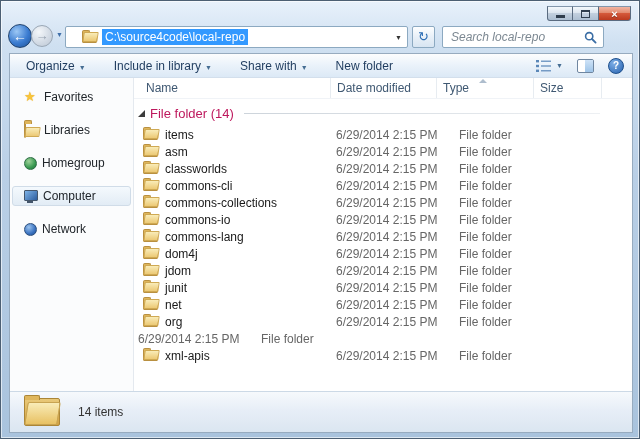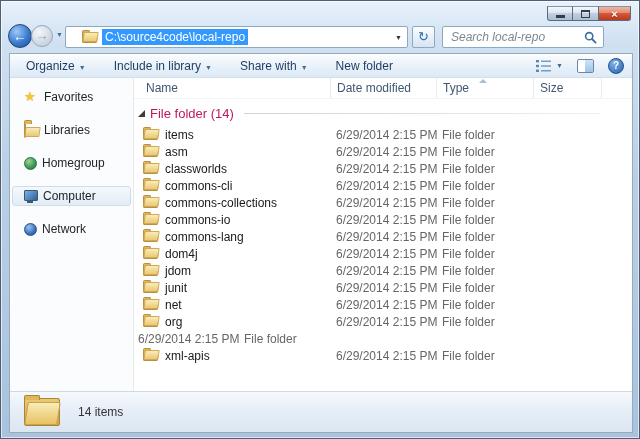--- a/index.html
+++ b/index.html
@@ -125,21 +125,21 @@
   .group-row{ height:19px; display:flex; align-items:center; margin:0 0 3px 4px; }
   .group-tri{ width:0; height:0; border-bottom:7px solid #3c3c3c; border-left:7px solid transparent; }
   .group-label{ color:#be185d; font-size:13px; margin-left:5px; white-space:nowrap; }
   .group-line{ flex:1; height:1px; margin:0 32px 0 10px;
     background:linear-gradient(90deg,#cdd4db,#edf0f3); align-self:center; }
 
   .row{ height:17px; display:flex; align-items:center; }
   .c-name{ width:198px; padding-left:9px; display:flex; align-items:center; gap:7px;
     color:#191919; white-space:nowrap; }
   .c-date{ width:106px; padding-left:4px; color:#666; white-space:nowrap; }
-  .c-type{ width:97px; padding-left:4px; color:#666; white-space:nowrap; }
+  .c-type{ width:97px; padding-left:21px; color:#666; white-space:nowrap; }
   .c-size{ width:68px; padding-left:4px; color:#666; }
 
   
   .statusbar{ position:absolute; bottom:0; left:0; right:0; height:41px;
     background:linear-gradient(180deg,#f6f9fc,#e7eef7 45%,#dbe6f1);
     border-top:1px solid #ccd9e6; display:flex; align-items:center; }
   .status-label{ margin-left:18px; color:#333; }
 </style>
 </head>
 <body>

